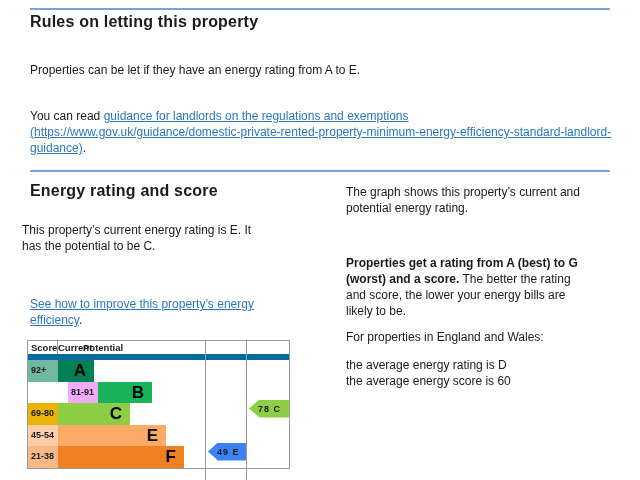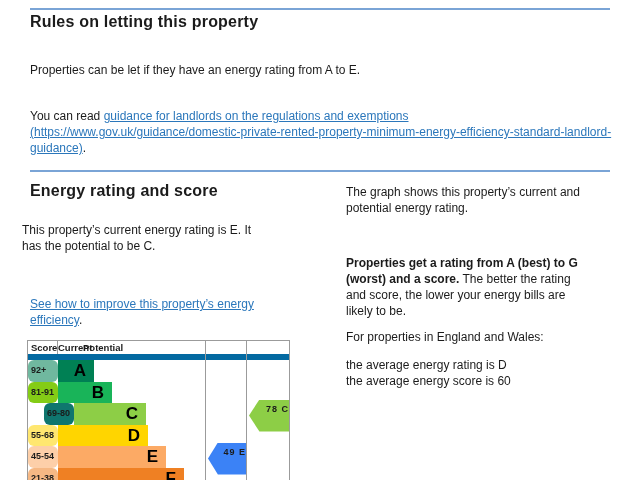--- a/index.html
+++ b/index.html
@@ -39,36 +39,36 @@
     font-size: 9.5px; font-weight: bold; line-height: 13px;
   }
   .epc-h-score { width: 30px; padding-left: 3px; box-sizing: border-box; }
   .epc-h-rating { width: 148px; padding-left: 7px; box-sizing: border-box; }
   .epc-h-current { width: 25px; text-align: right; }
   .epc-h-potential { width: 44px; text-align: left; }
   .epc-rows { position: relative; }
   .epc-row { display: flex; height: 21.5px; }
   .epc-score {
     width: 30px; font-size: 9px; font-weight: bold;
-    line-height: 21.5px; padding-left: 3px; box-sizing: border-box; border-radius: 6px;
+    line-height: 21.5px; padding-left: 3px; box-sizing: border-box;
   }
   .epc-bar {
     font-size: 17px; font-weight: bold; color: #000;
     line-height: 21.5px; text-align: right;
     padding-right: 8px; box-sizing: border-box;
   }
   .epc-vline {
     position: absolute; top: 0; bottom: -130px; width: 1px; background: #9b9b9b;
   }
   .epc-vline-header { position: absolute; top: 0; height: 13px; width: 1px; background: #9b9b9b; }
   .epc-arrow {
-    position: absolute; height: 32px;
+    position: absolute; height: 18px;
     clip-path: polygon(0 50%, 26% 0, 100% 0, 100% 100%, 26% 100%);
     font-size: 9px; font-weight: bold; color: #1b1b1b;
-    line-height: 18px; text-align: right;
+    line-height: 18px; text-align: left;
   }
   .epc-arrow span { padding-left: 9px; letter-spacing: 1px; }
 </style>
 </head>
 <body>
 
 <div class="abs rule" style="top:8px"></div>
 
 <h1 class="abs" style="left:30px; top:13px">Rules on letting this property</h1>
 
@@ -112,30 +112,26 @@
     <div class="epc-h-score">Score</div>
     <div class="epc-h-current">Current</div>
     <div class="epc-h-potential">Potential</div>
   </div>
   <div class="epc-rows">
       <div class="epc-row">
         <div class="epc-score" style="background: rgb(112, 184, 159);">92+</div>
         <div class="epc-bar" style="background: rgb(0, 128, 84); width: 36px;">A</div>
       </div>
       <div class="epc-row">
-        <div class="epc-score" style="background: #84cc16;">81-91</div>
+        <div class="epc-score" style="background: #f0abfc; margin-left: 40px;">81-91</div>
         <div class="epc-bar" style="background: rgb(25, 180, 89); width: 54px;">B</div>
       </div>
       <div class="epc-row">
-        <div class="epc-score" style="background: #0f766e; margin-left: 16px;">69-80</div>
+        <div class="epc-score" style="background: #eab308;">69-80</div>
         <div class="epc-bar" style="background: rgb(141, 206, 70); width: 72px;">C</div>
-      </div>
-      <div class="epc-row">
-        <div class="epc-score" style="background: rgb(255, 231, 112);">55-68</div>
-        <div class="epc-bar" style="background: rgb(255, 213, 0); width: 90px;">D</div>
       </div>
       <div class="epc-row">
         <div class="epc-score" style="background: rgb(253, 207, 169);">45-54</div>
         <div class="epc-bar" style="background: rgb(252, 170, 101); width: 108px;">E</div>
       </div>
       <div class="epc-row">
         <div class="epc-score" style="background: rgb(246, 184, 132);">21-38</div>
         <div class="epc-bar" style="background: rgb(239, 128, 35); width: 126px;">F</div>
       </div>
     </div>

